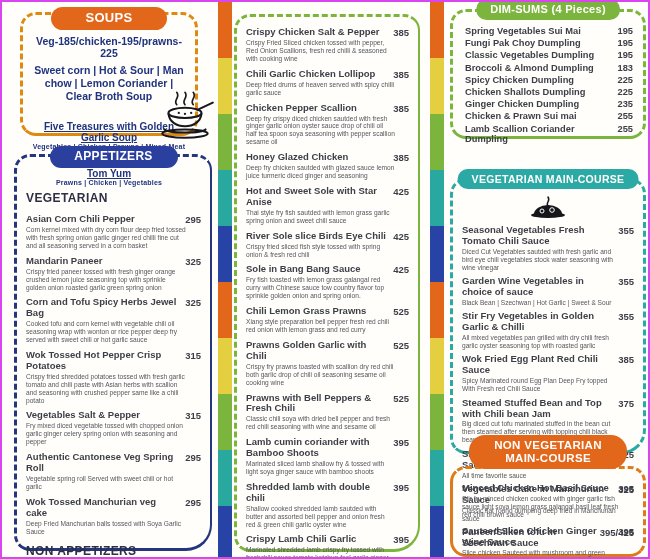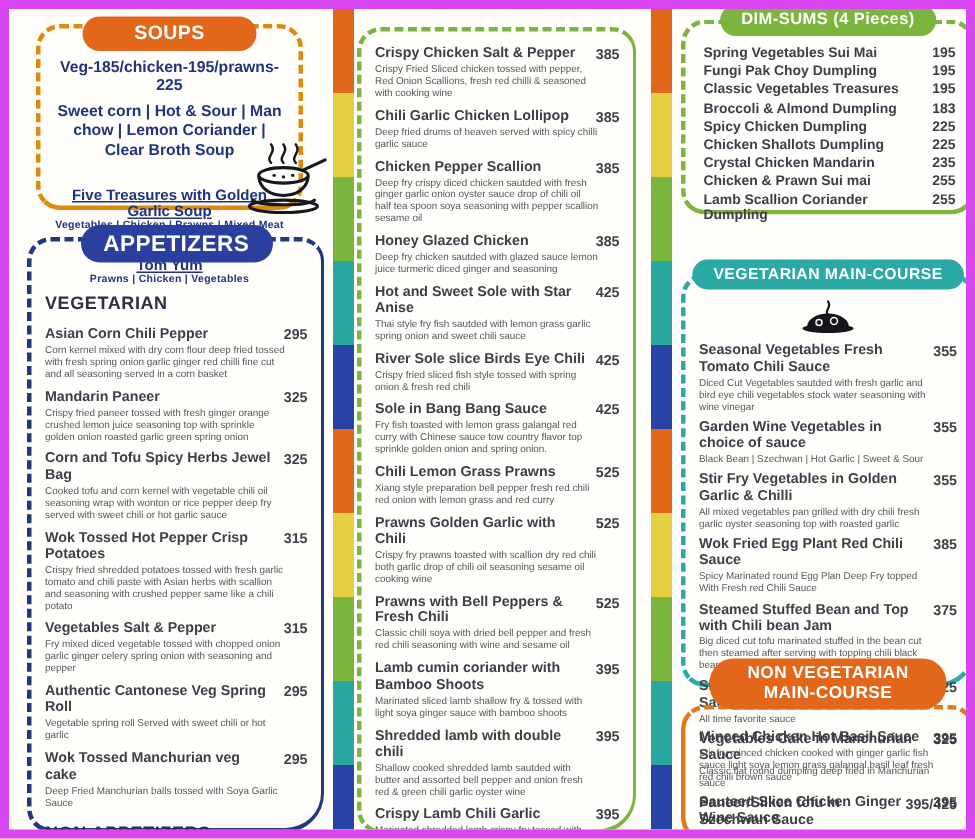--- a/index.html
+++ b/index.html
@@ -1,18 +1,18 @@
 <!DOCTYPE html>
 <html><head>
 <meta charset="utf-8">
 <style>
   * { margin:0; padding:0; box-sizing:border-box; }
   html,body { width:650px; height:559px; }
   body { font-family:"Liberation Sans", sans-serif; background:#ffffff; }
-  #menu { position:relative; width:650px; height:559px; background:#fffefa; overflow:hidden; border:6px solid #d946ef; }
+  #menu { position:relative; width:650px; height:559px; background:#fffefa; overflow:hidden; border:2px solid #d946ef; }
 
   
   .stripe { position:absolute; top:0; bottom:0; width:14px;
     background:repeating-linear-gradient(to bottom,
       #E2671B 0 56px, #E3CF3F 56px 112px, #7CB53E 112px 168px,
       #29A8A0 168px 224px, #2743A6 224px 280px); }
 
   
   .box { position:absolute; border-radius:16px; }
   .box .pill { position:absolute; left:50%; transform:translateX(-50%);
@@ -26,21 +26,21 @@
   .mid-box     { left:232px; top:12px;  width:186px; height:538px;
     border:3px dashed #7CB53E; border-right:2px solid #7CB53E; border-bottom:3px solid #7CB53E; border-bottom-right-radius:26px; }
   .dim-box     { left:448px; top:7px;  width:196px; height:130px;
     border:3px dashed #7CB53E; border-bottom-style:solid; }
   .vegm-box    { left:448px; top:176px; width:196px; height:276px;
     border:3px dashed #2BA9A4; border-bottom-style:solid; border-bottom-right-radius:24px; }
   .nvegm-box   { left:448px; top:464px; width:196px; height:91px;
     border:3px dashed #DE7A1A; border-left-style:solid; border-bottom-style:solid; }
 
   .soups-pill  { top:-8px;  background:#E2671B; font-size:13px; width:116px; }
-  .appet-pill  { top:-11px; background:#2B3F9E; font-size:15px; width:128px; }
+  .appet-pill  { top:-11px; background:#2B3F9E; font-size:12px; width:128px; }
   .dim-pill    { top:-13px; background:#7CB53E; font-size:11px; white-space:nowrap; }
   .vegm-pill   { top:-12px; background:#2BA9A4; font-size:10.5px; white-space:nowrap; }
   .nvegm-pill  { top:-34px; background:#E2671B; font-size:11.5px; width:158px; }
 
   
   .soups-inner { padding:20px 8px 0 8px; text-align:center; color:#20337F; }
   .soups-price { font-size:10.5px; font-weight:bold; margin-bottom:5px; }
   .soups-vars  { font-size:10.5px; font-weight:bold; line-height:1.25; margin-bottom:5px; }
   .soup-item-name { font-size:10px; font-weight:bold; margin-top:18px;text-decoration:underline; }
   .soup-item-sub  { font-size:7px;  font-weight:bold; letter-spacing:.2px; }
@@ -311,21 +311,21 @@
 
         <div class="mitem">
           <div class="mrow">
             <div class="mname">Fungi Pak Choy Dumpling</div>
             <div class="mprice">195</div>
           </div>
         </div>
 
         <div class="mitem">
           <div class="mrow">
-            <div class="mname">Classic Vegetables Treasures</div>
+            <div class="mname">Classic Vegetables Dumpling</div>
             <div class="mprice">195</div>
           </div>
         </div>
 
         <div class="mitem">
           <div class="mrow">
             <div class="mname">Broccoli &amp; Almond Dumpling</div>
             <div class="mprice">183</div>
           </div>
         </div>
@@ -339,21 +339,21 @@
 
         <div class="mitem">
           <div class="mrow">
             <div class="mname">Chicken Shallots Dumpling</div>
             <div class="mprice">225</div>
           </div>
         </div>
 
         <div class="mitem">
           <div class="mrow">
-            <div class="mname">Crystal Chicken Mandarin</div>
+            <div class="mname">Ginger Chicken Dumpling</div>
             <div class="mprice">235</div>
           </div>
         </div>
 
         <div class="mitem">
           <div class="mrow">
             <div class="mname">Chicken &amp; Prawn Sui mai</div>
             <div class="mprice">255</div>
           </div>
         </div>

